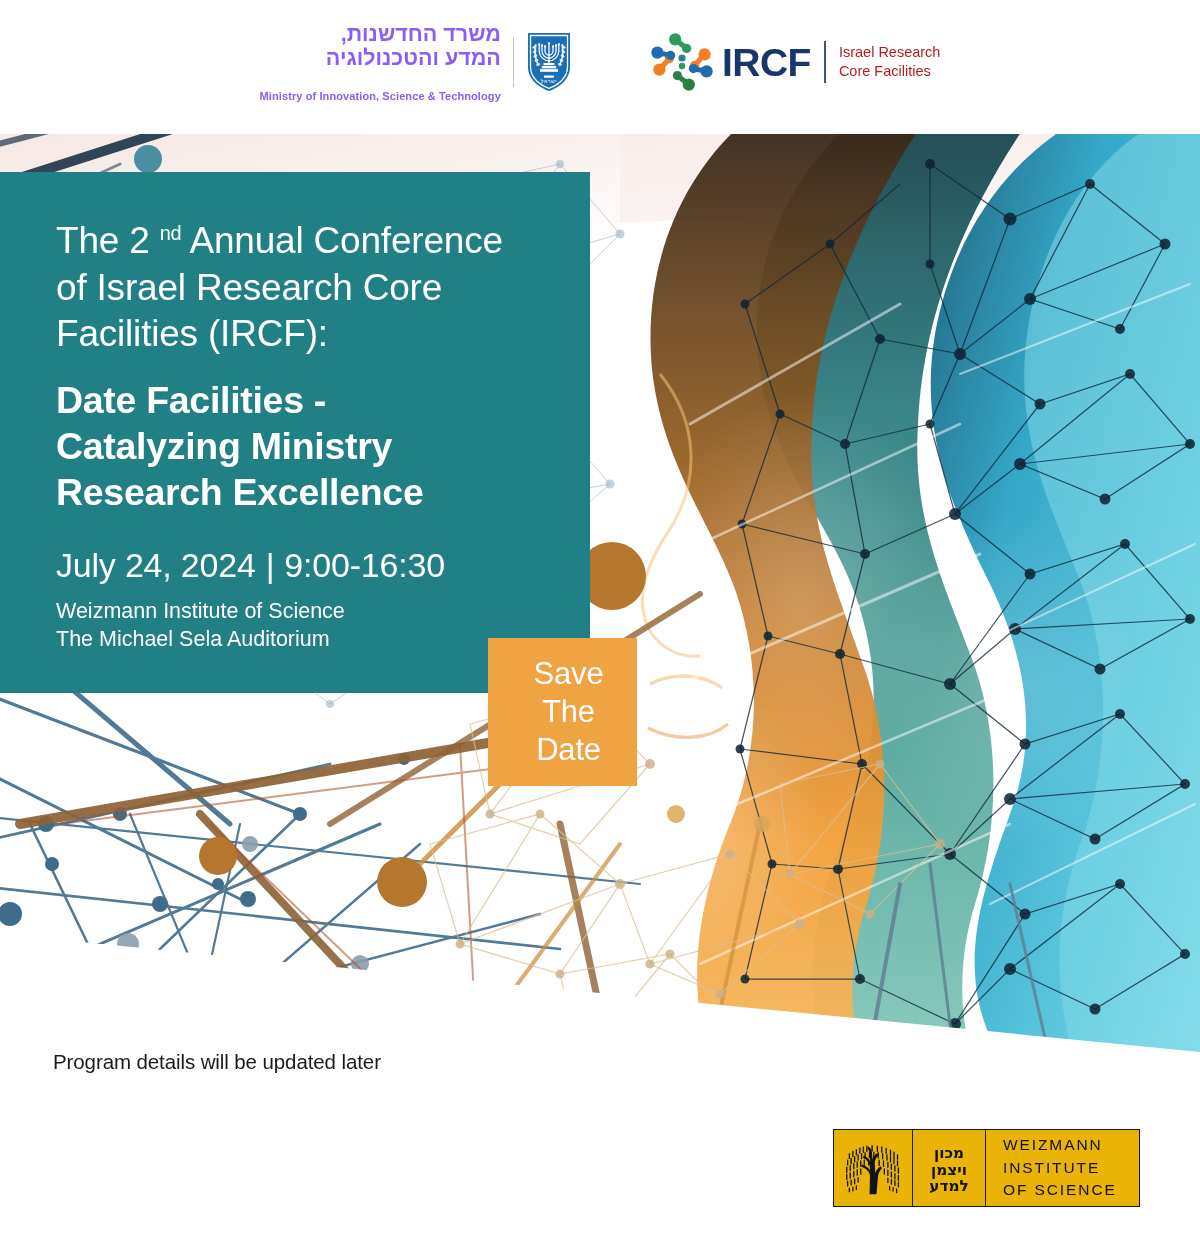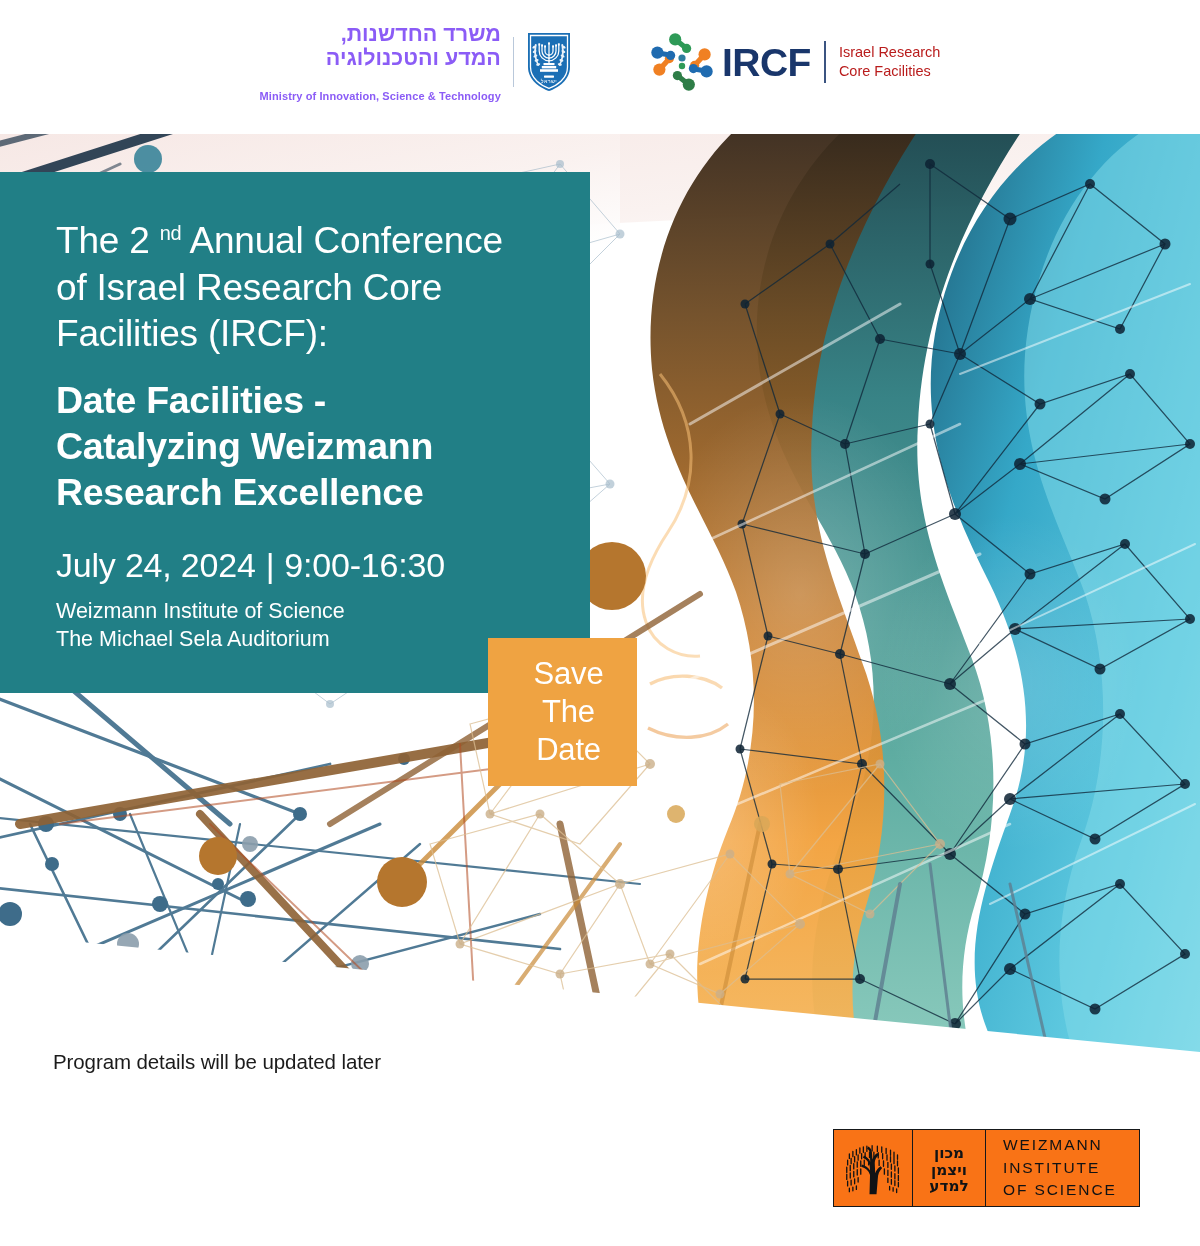--- a/index.html
+++ b/index.html
@@ -111,21 +111,21 @@
   .footnote{
     position:absolute;left:53px;top:1050px;
     color:#1b1b1b;font-size:20.5px;font-weight:400;letter-spacing:-0.1px;
     z-index:9;
   }
 
   .weizmann{
     position:absolute;left:833px;top:1129px;
     width:305px;height:76px;
     border:1.4px solid #16181a;
-    display:flex;align-items:stretch;z-index:9;background:#f97316;
+    display:flex;align-items:stretch;z-index:9;background:#eab308;
   }
   .wz-cell{display:flex;align-items:center;justify-content:center;}
   .wz-tree{width:78px;border-right:1.4px solid #16181a;}
   .wz-heb{width:72px;border-right:1.4px solid #16181a;}
   .wz-eng{flex:1;padding-left:17px;justify-content:flex-start;}
   .wz-eng-txt{
     color:#101214;font-size:15.5px;line-height:1.46;letter-spacing:1.9px;
     font-weight:400;white-space:nowrap;
   }
   .wz-heb svg,.wz-tree svg{display:block;}
@@ -581,21 +581,21 @@
 
   <div class="panel">
     <div class="eyebrow">
       <div><span>The 2</span><sup>nd</sup><span> Annual Conference</span></div>
       <div>of Israel Research Core</div>
       <div>Facilities (IRCF):</div>
     </div>
 
     <div class="headline">
       <div>Date Facilities -</div>
-      <div>Catalyzing Weizmann</div>
+      <div>Catalyzing Ministry</div>
       <div>Research Excellence</div>
     </div>
 
     <div class="datetime"><span>July 24, 2024</span><span class="sep">|</span><span>9:00-16:30</span></div>
 
     <div class="venue">
       <div>Weizmann Institute of Science</div>
       <div>The Michael Sela Auditorium</div>
     </div>
   </div>

